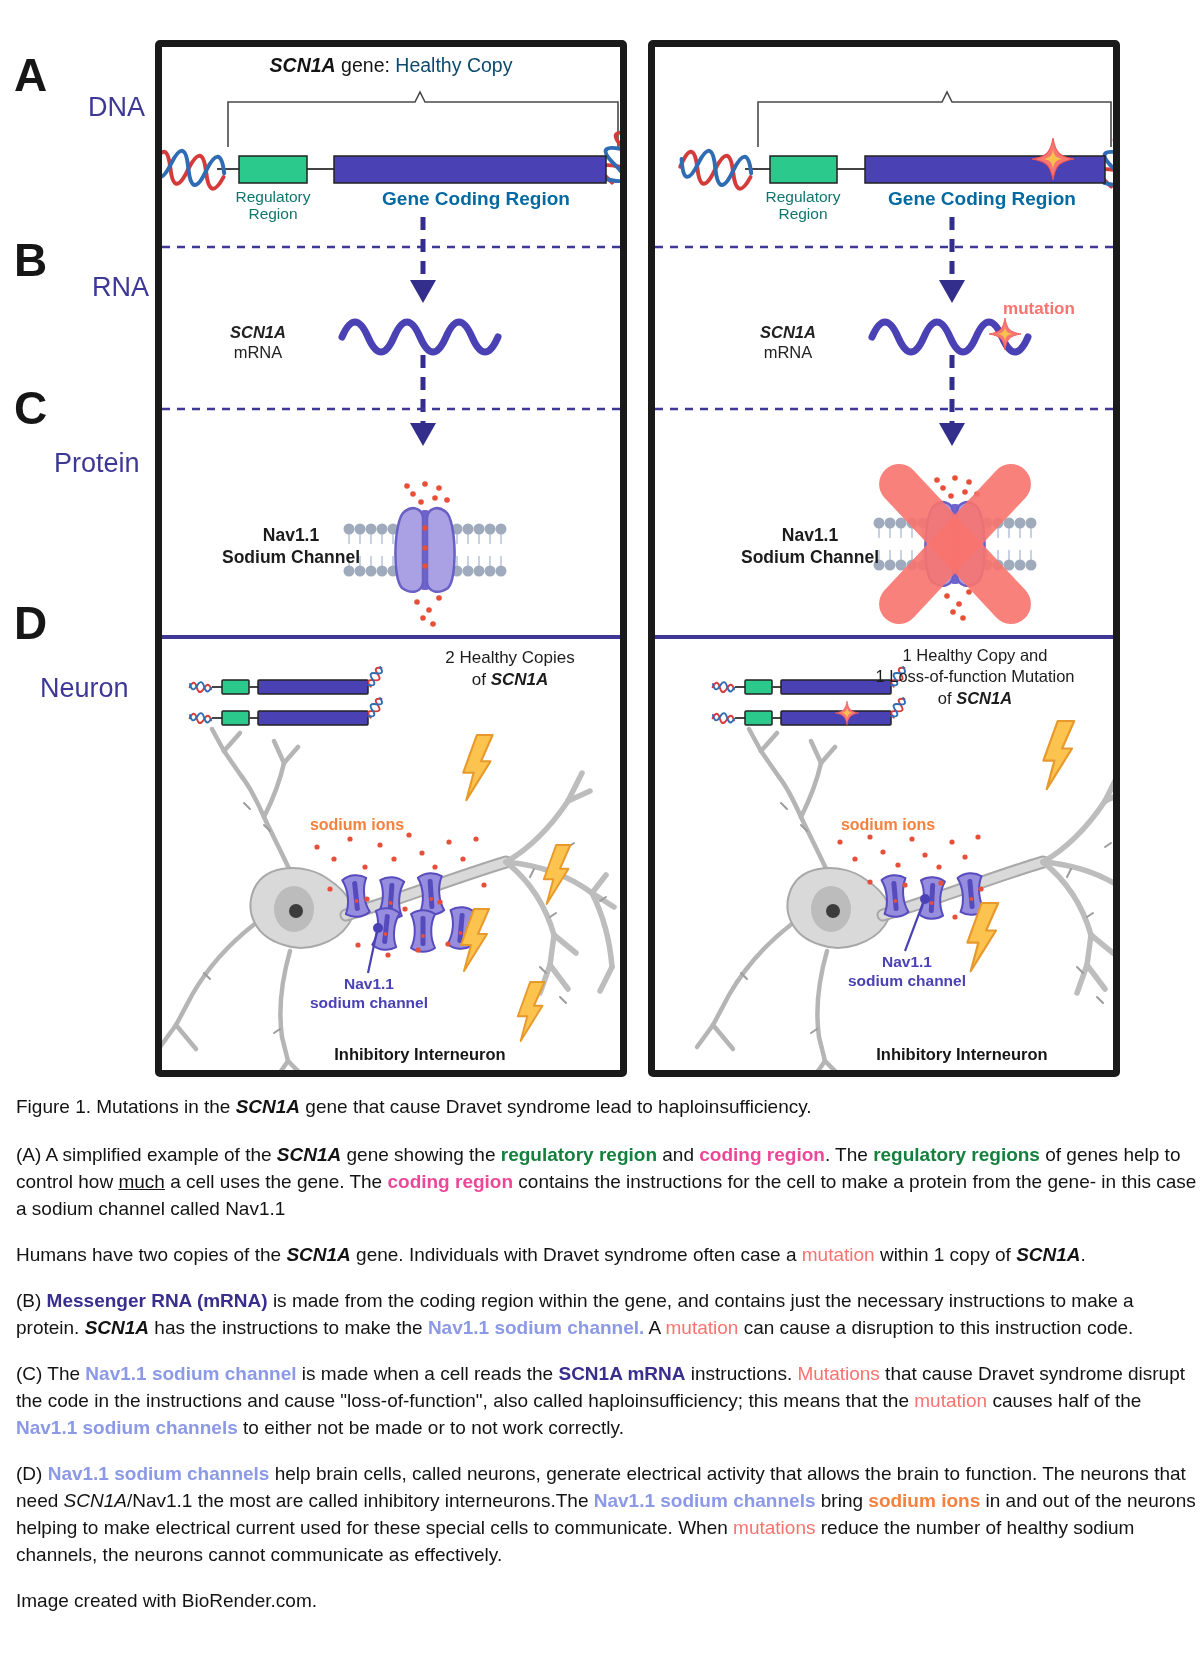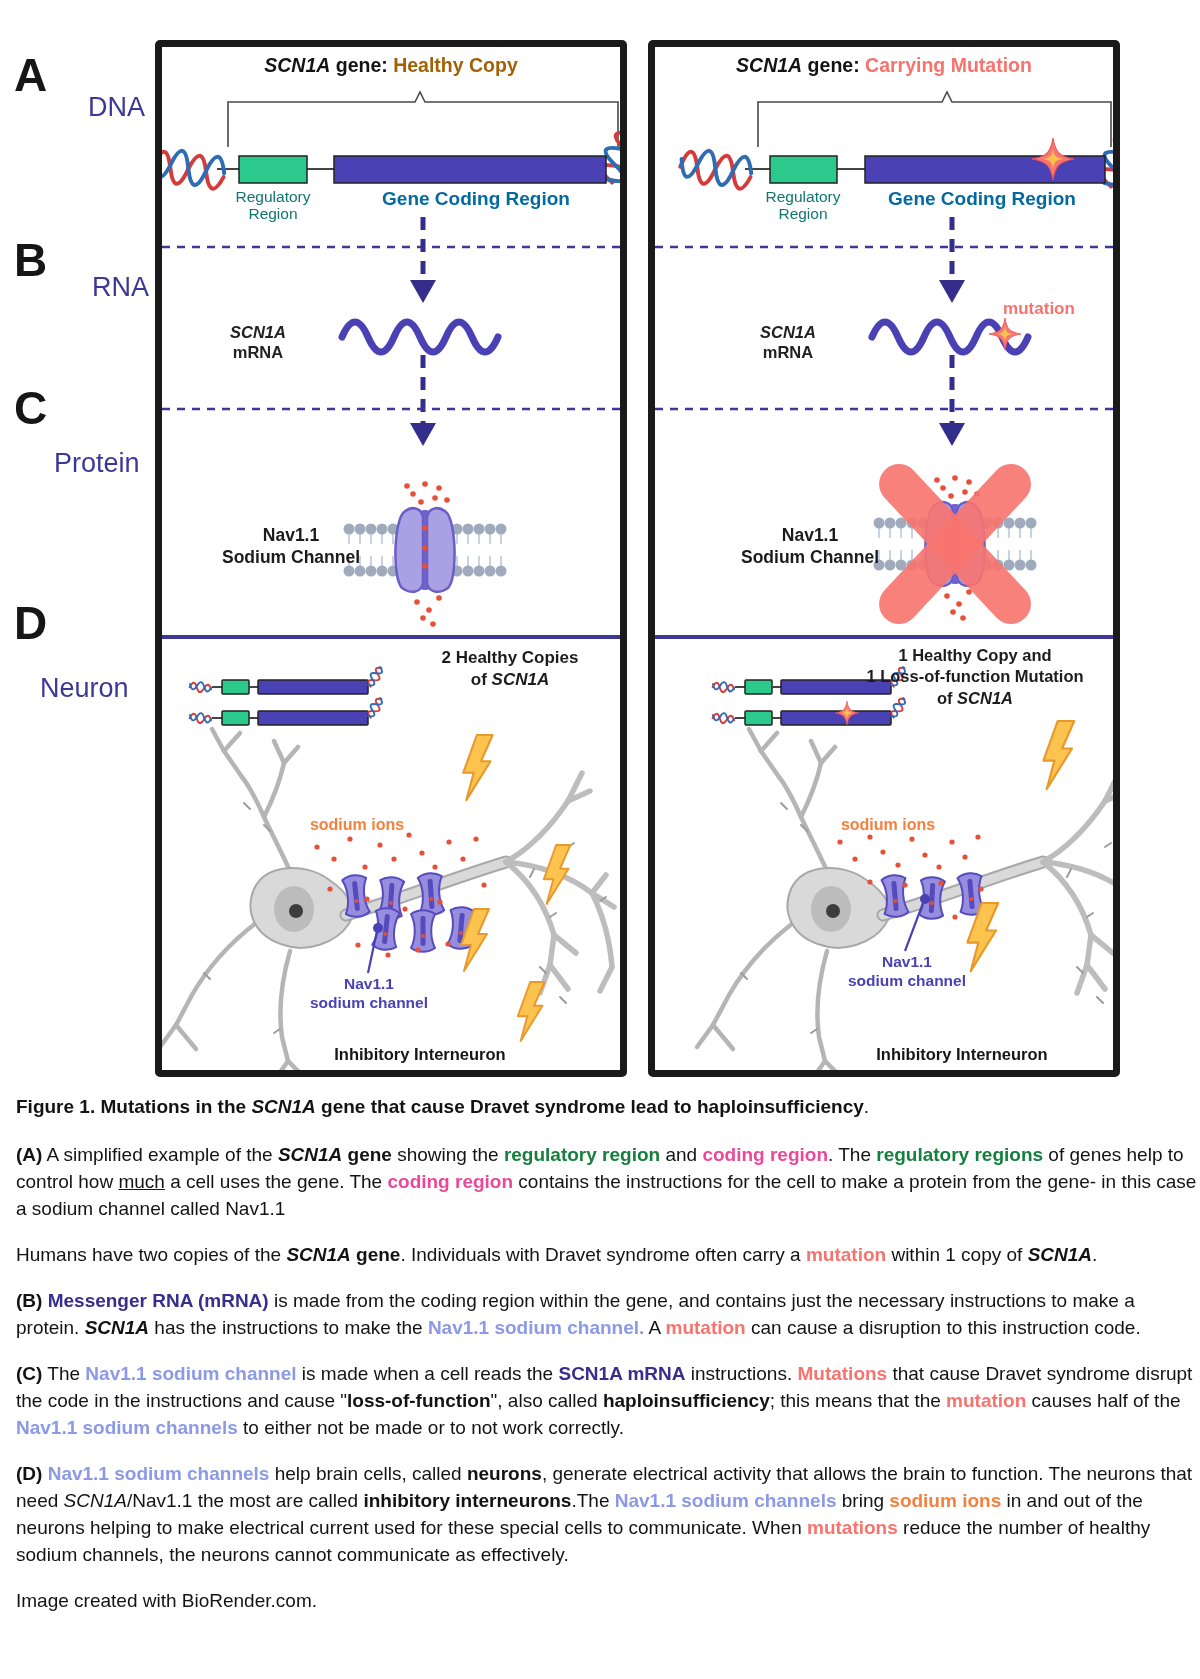--- a/index.html
+++ b/index.html
@@ -18,25 +18,25 @@
   .reg{font-size:15.5px;font-weight:400;color:#0f766e;line-height:1.1}
   .cod{font-size:19px;font-weight:700;color:#0369a1;}
   .mrnaL{font-size:16.5px;font-weight:700;color:#222;line-height:1.2}
   .mutL{font-size:17px;font-weight:700;color:#f8736e;}
   .protL{font-size:17.5px;font-weight:700;color:#1c1c1c;line-height:1.25}
   .copies{font-size:17px;color:#1c1c1c;line-height:1.3}
   .sod{font-size:16px;font-weight:700;color:#f5813f;}
   .navl{font-size:15.5px;font-weight:700;color:#4a42b4;line-height:1.2}
   .inter{font-size:16.5px;font-weight:700;color:#161616;}
   
-  .b{font-weight:700}
+  .b{font-weight:400}
   .bi{font-weight:700;font-style:italic}
   .i{font-style:italic}
   .u{text-decoration:underline}
-  .gray{color:#a16207}
+  .gray{color:#0c4a6e}
   .salmon{color:#f8736e}
   .green{color:#15803d;font-weight:700}
   .purple{color:#ec4899;font-weight:700}
   .indigo{color:#372e8e;font-weight:700}
   .peri{color:#8b99e6;font-weight:700}
   .orange{color:#f5813f;font-weight:700}
   
   .caption{position:absolute;left:16px;top:1093px;width:1184px;font-size:19px;line-height:27px;}
   .caption p{margin:0 0 19px 0}
   
@@ -322,21 +322,20 @@
         <use href="#bolt" transform="translate(378,798) scale(0.95)"></use>
         <use href="#bolt" transform="translate(295,862) scale(1.0)"></use>
         <use href="#bolt" transform="translate(352,935) scale(0.95)"></use>
       </g>
       <line class="ptr" x1="206" y1="926" x2="215" y2="884"></line>
       <circle class="ptrdot" cx="216" cy="881" r="5"></circle>
     </svg>
   </div>
 
   <div class="panel" id="panel-right">
-    <div class="plabel ptitle"><span class="bi">SCN1A</span><span class="b"> gene: </span><span class="b salmon">Carrying Mutation</span></div>
     <div class="plabel reg" style="left:68px;top:141px;width:160px">
       <div>Regulatory</div>
         <div>Region</div>
     </div>
     <div class="plabel cod" style="left:207px;top:141px;width:240px">Gene Coding Region</div>
     <div class="plabel mrnaL" style="left:63px;top:276px;width:140px">
       <div class="bi">SCN1A</div>
         <div class="b">mRNA</div>
     </div>
     <div class="plabel mutL" style="left:328px;top:252px;width:112px">mutation</div>
@@ -416,20 +415,20 @@
         <use href="#bolt" transform="translate(308,856) scale(1.1)"></use>
       </g>
       <line class="ptr" x1="250" y1="904" x2="268" y2="856"></line>
       <circle class="ptrdot" cx="270" cy="852" r="5"></circle>
     </svg>
   </div>
 
   <div class="caption">
     <p style="margin-bottom:21px"><span class="b">Figure 1. Mutations in the </span><span class="bi">SCN1A</span><span class="b"> gene that cause Dravet syndrome lead to haploinsufficiency</span><span>.</span></p>
     <p><span class="b">(A)</span><span> A simplified example of the </span><span class="bi">SCN1A</span><span class="b"> gene</span><span> showing the </span><span class="green">regulatory region</span><span> and </span><span class="purple">coding region</span><span>. The </span><span class="green">regulatory regions</span><span> of genes help to control how </span><span class="u">much</span><span> a cell uses the gene. The </span><span class="purple">coding region</span><span> contains the instructions for the cell to make a protein from the gene- in this case a sodium channel called Nav1.1</span></p>
-    <p><span>Humans have two copies of the </span><span class="bi">SCN1A</span><span class="b"> gene</span><span>. Individuals with Dravet syndrome often carry a </span><span class="salmon b">mutation</span><span> within 1 copy of </span><span class="bi">SCN1A</span><span>.</span></p>
+    <p><span>Humans have two copies of the </span><span class="bi">SCN1A</span><span class="b"> gene</span><span>. Individuals with Dravet syndrome often case a </span><span class="salmon b">mutation</span><span> within 1 copy of </span><span class="bi">SCN1A</span><span>.</span></p>
     <p><span class="b">(B)</span><span> </span><span class="indigo">Messenger RNA (mRNA)</span><span> is made from the coding region within the gene, and contains just the necessary instructions to make a protein. </span><span class="bi">SCN1A</span><span> has the instructions to make the </span><span class="peri">Nav1.1 sodium channel.</span><span> A </span><span class="salmon b">mutation</span><span> can cause a disruption to this instruction code.</span></p>
     <p><span class="b">(C)</span><span> The </span><span class="peri">Nav1.1 sodium channel</span><span> is made when a cell reads the </span><span class="indigo">SCN1A mRNA</span><span> instructions. </span><span class="salmon b">Mutations</span><span> that cause Dravet syndrome disrupt the code in the instructions and cause "</span><span class="b">loss-of-function</span><span>", also called </span><span class="b">haploinsufficiency</span><span>; this means that the </span><span class="salmon b">mutation</span><span> causes half of the </span><span class="peri">Nav1.1 sodium channels</span><span> to either not be made or to not work correctly.</span></p>
     <p><span class="b">(D)</span><span> </span><span class="peri">Nav1.1 sodium channels</span><span> help brain cells, called </span><span class="b">neurons</span><span>, generate electrical activity that allows the brain to function. The neurons that need </span><span class="i">SCN1A</span><span>/Nav1.1 the most are called </span><span class="b">inhibitory interneurons</span><span>.The </span><span class="peri">Nav1.1 sodium channels</span><span> bring </span><span class="orange">sodium ions</span><span> in and out of the neurons helping to make electrical current used for these special cells to communicate.  When </span><span class="salmon b">mutations</span><span> reduce the number of healthy sodium channels, the neurons cannot communicate as effectively.</span></p>
     <p style="margin-top:8px">Image created with BioRender.com.</p>
   </div>
 
 </div>
 
 </body></html>

